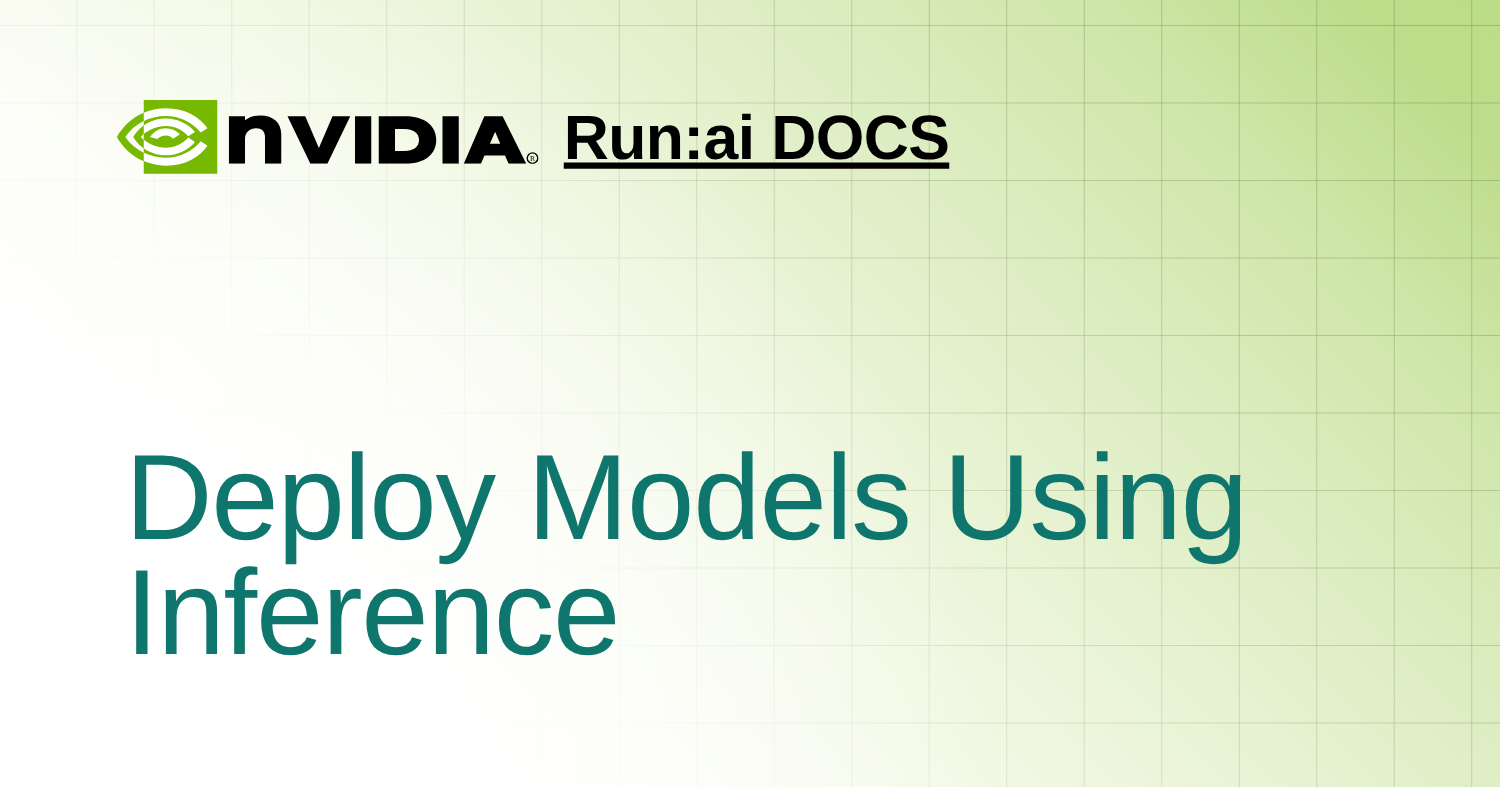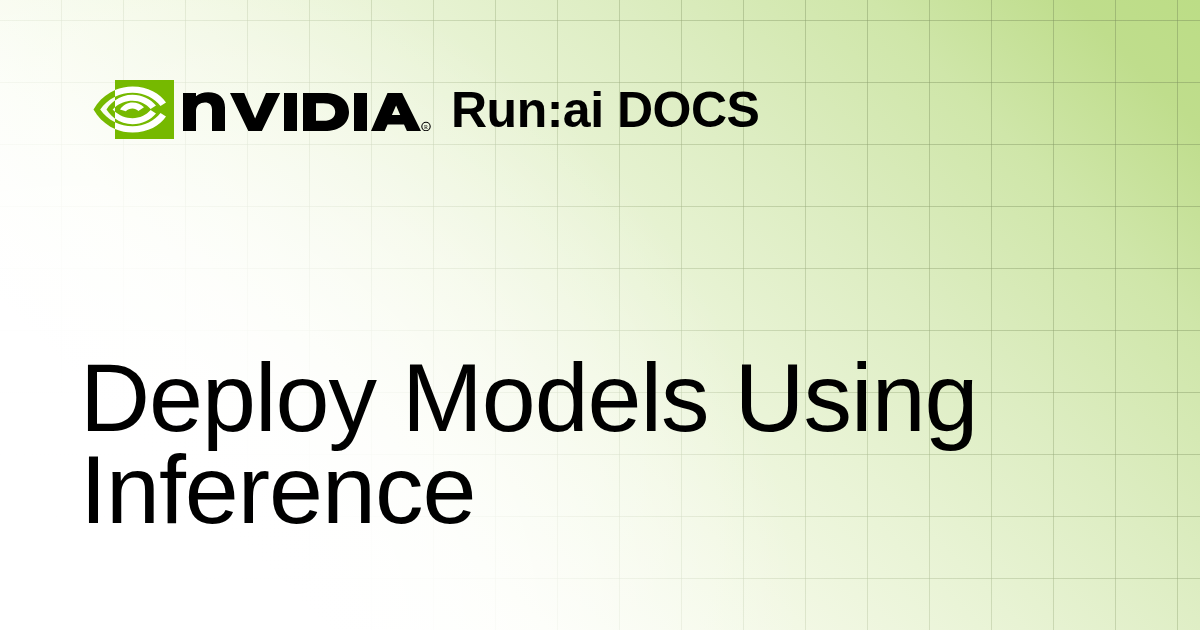--- a/index.html
+++ b/index.html
@@ -108,35 +108,36 @@
     margin-left: 20px;
     font-family: "Liberation Sans", sans-serif;
     font-size: 50px;
     font-weight: 700;
     letter-spacing: -0.5px;
     color: #000000;
     line-height: 1;
     white-space: nowrap;
     position: relative;
     top: 1px;
+    text-decoration: underline;
   }
 
   
   .headline {
     position: absolute;
-    left: 80px;
+    left: 100px;
     top: 352px;
     width: 960px;
     margin: 0;
     font-family: "Liberation Sans", sans-serif;
     font-weight: 400;
     font-size: 97px;
     line-height: 92px;
     letter-spacing: -1px;
-    color: #000000;
+    color: #0f766e;
     white-space: pre-line;
   }
 </style>
 </head>
 <body>
 
 <div id="banner">
 
   <div class="bg-gradient"></div>
   <div class="bg-grid"></div>

